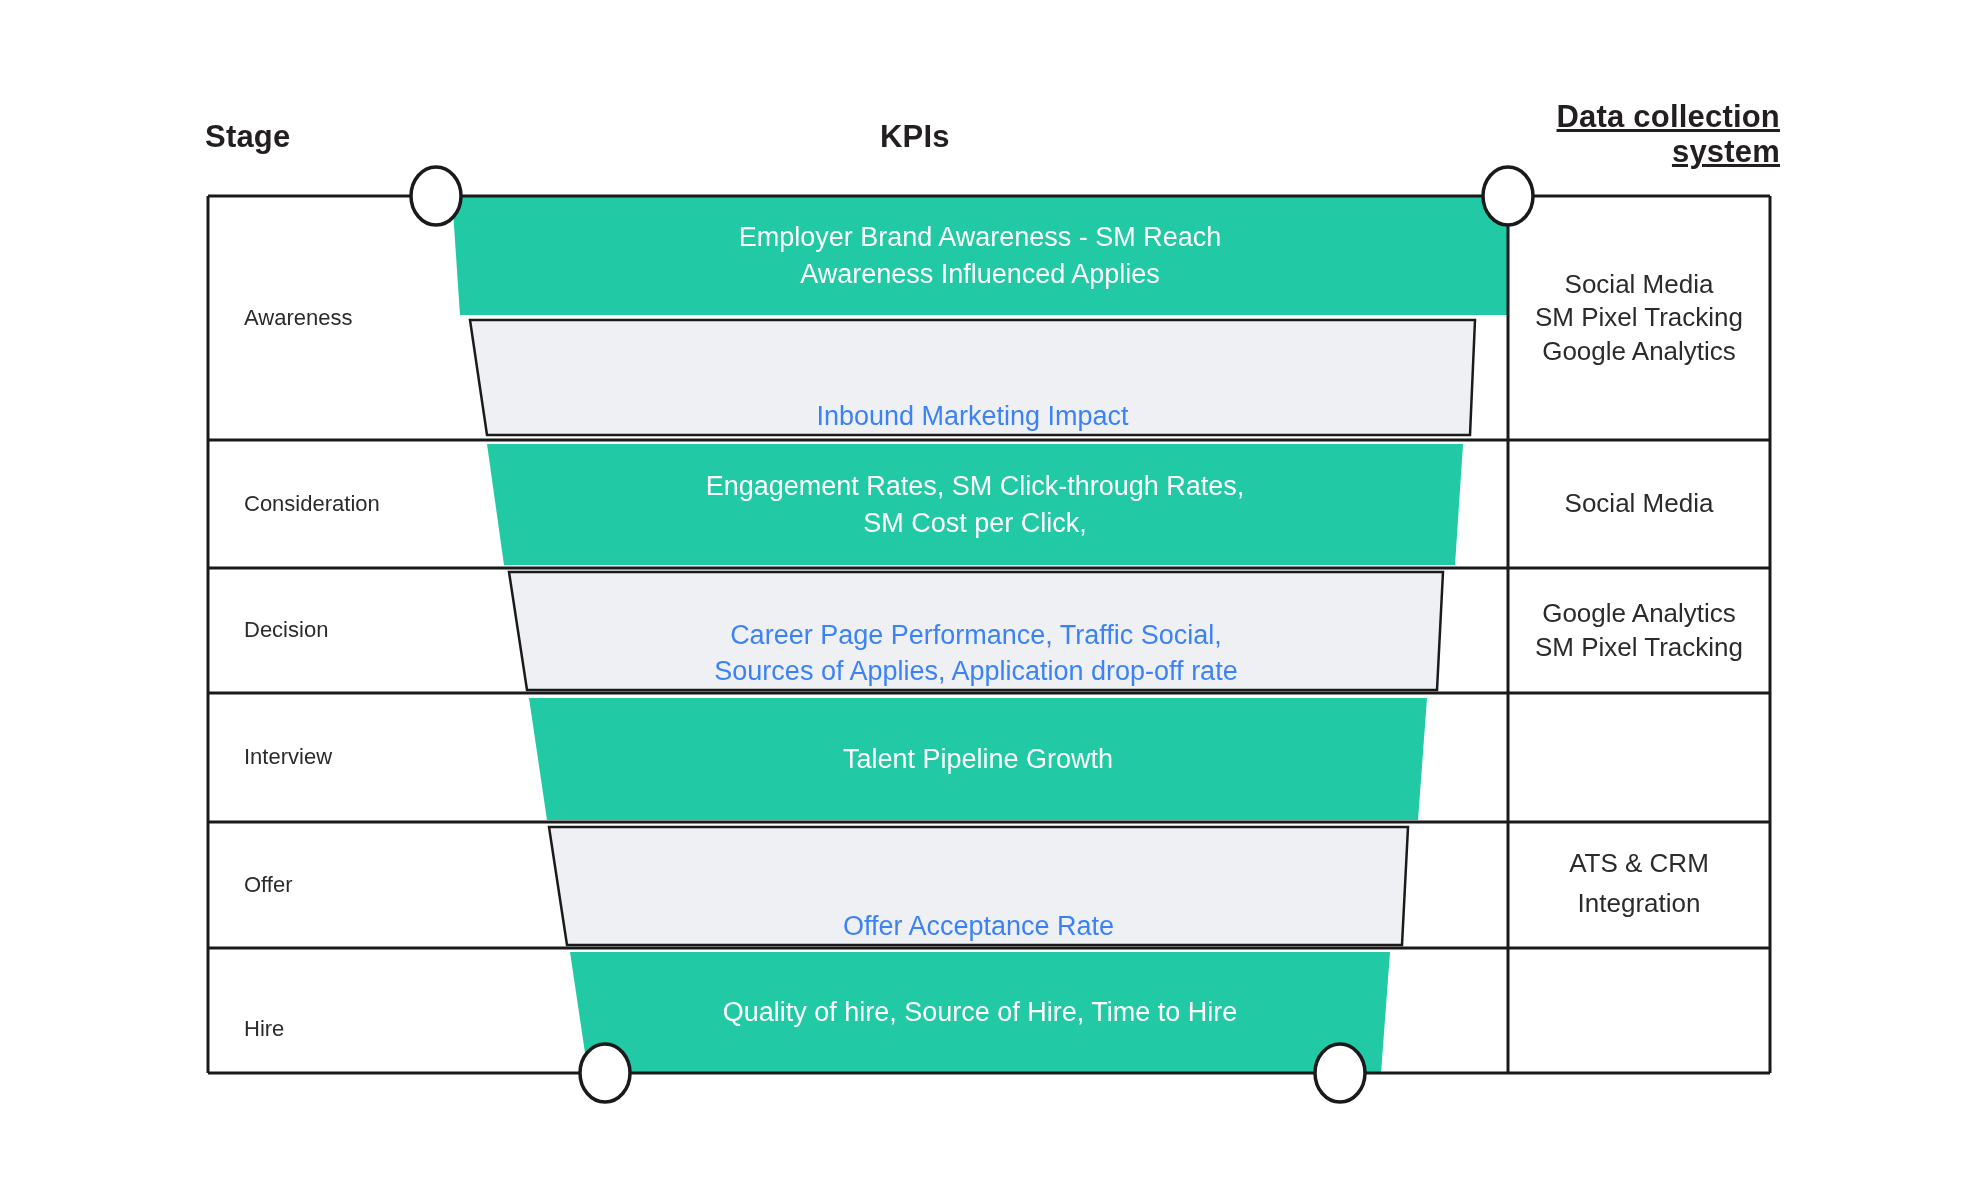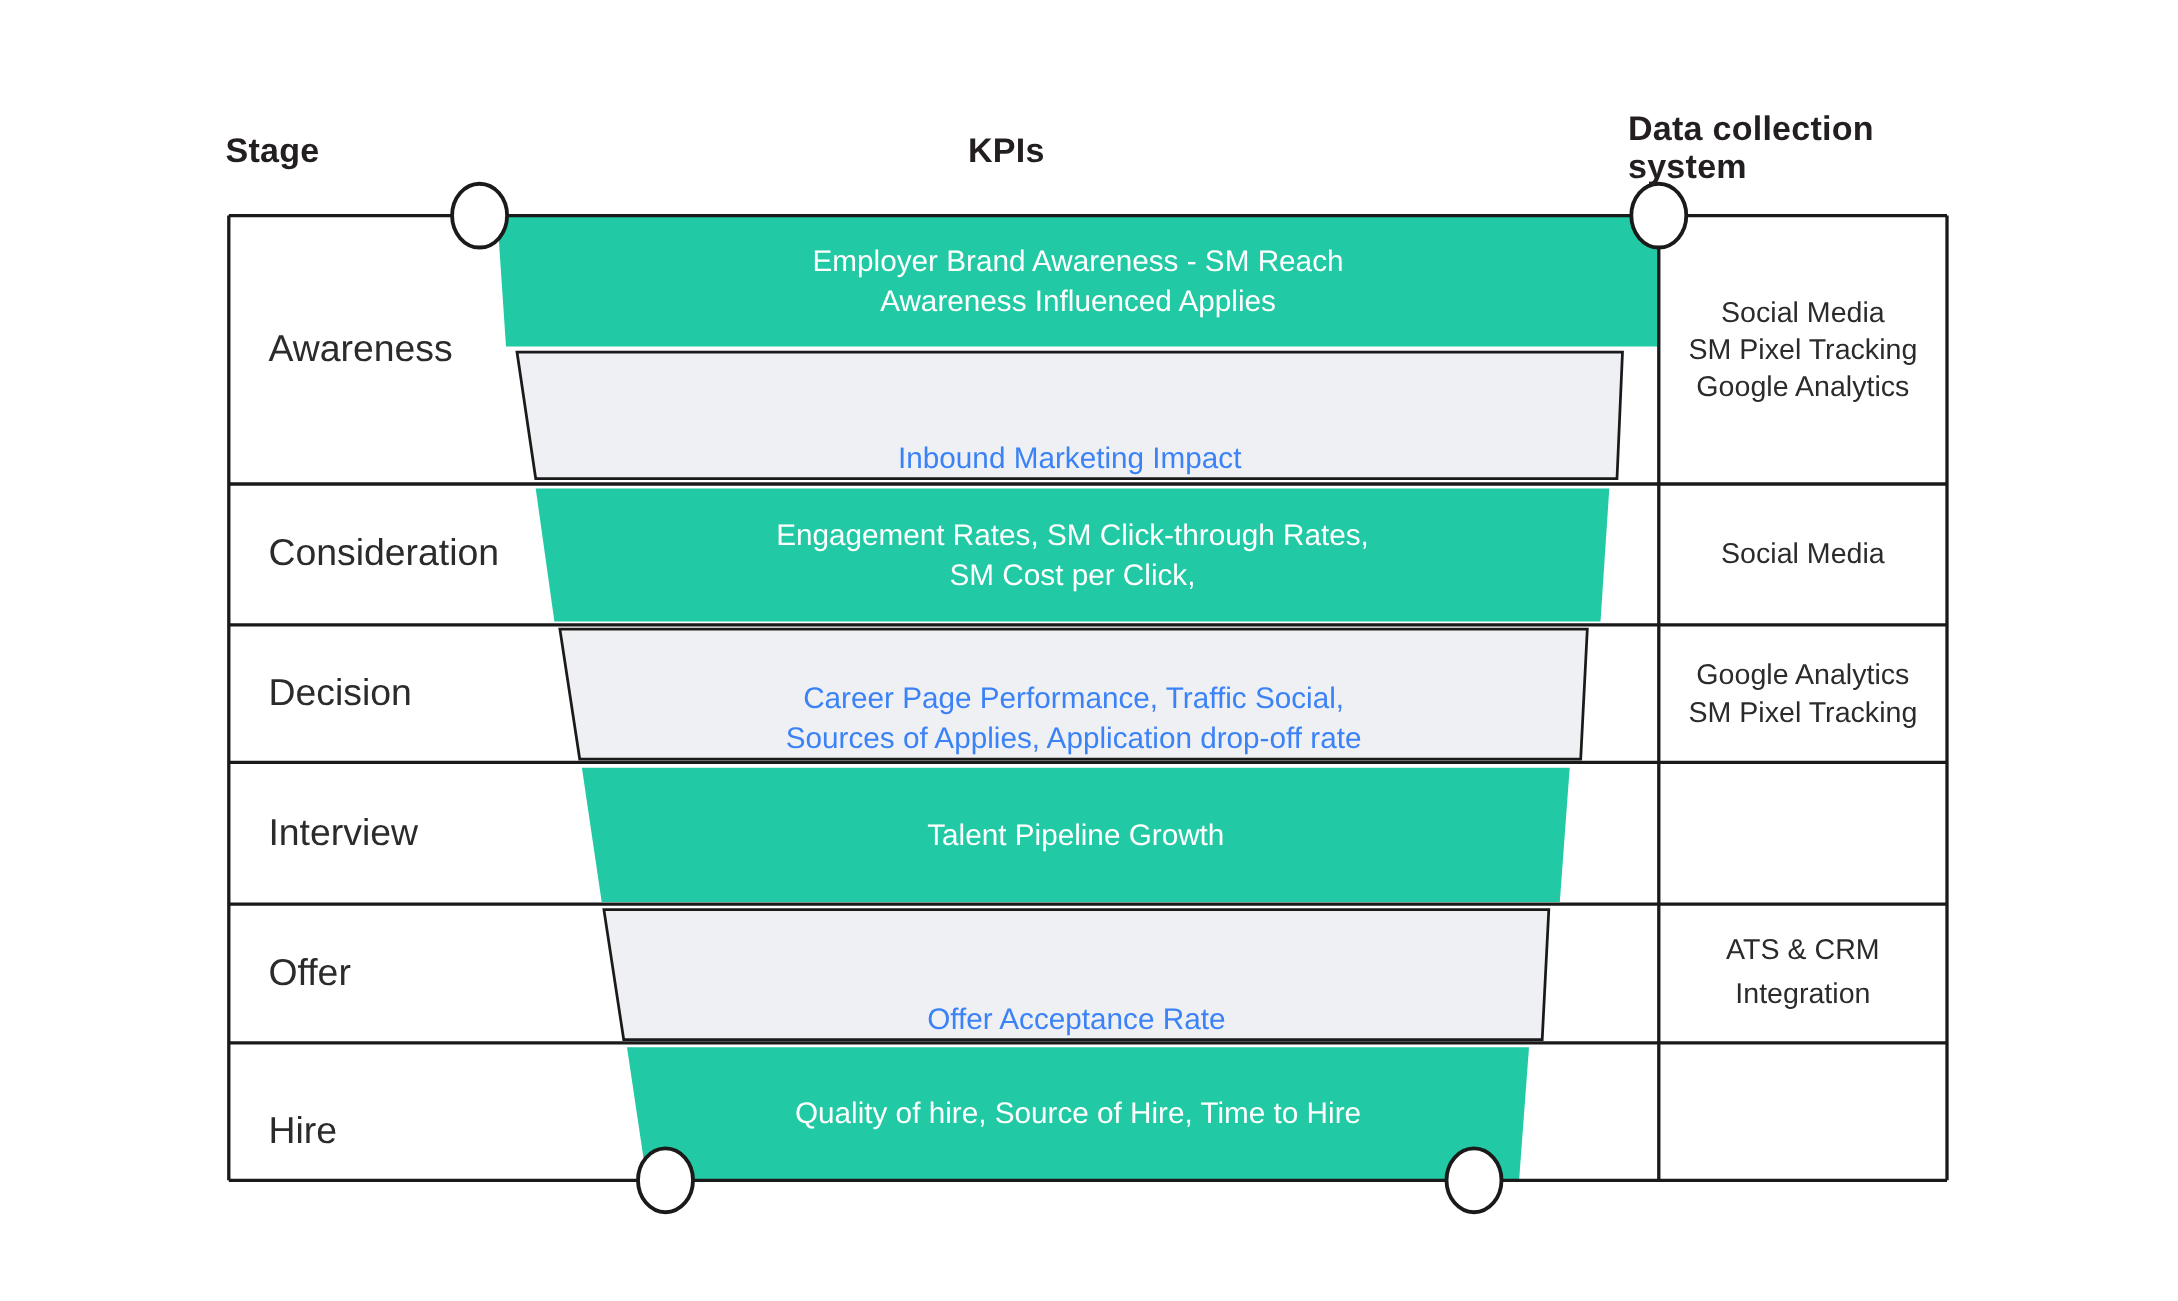--- a/index.html
+++ b/index.html
@@ -28,32 +28,32 @@
   .hdr {
     position: absolute;
     font-weight: bold;
     color: #231f20;
     font-size: 31px;
     letter-spacing: 0.2px;
     line-height: 1.12;
   }
   #hdr-stage { left: 205px; top: 120px; }
   #hdr-kpis  { left: 880px; top: 120px; width: 300px; text-align: left; }
-  #hdr-dcs   { left: 1480px; top: 100px; width: 300px; text-align: left; }
+  #hdr-dcs   { left: 1480px; top: 100px; width: 300px; text-align: right; text-decoration: underline; }
 
   .cell {
     position: absolute;
     display: flex;
     align-items: center;
     box-sizing: border-box;
     line-height: 1.28;
   }
   .stage-label {
     color: #2b2b2b;
-    font-size: 34px;
+    font-size: 22px;
     justify-content: flex-start;
     padding-left: 36px;
   }
   .dcs-label {
     color: #2b2b2b;
     font-size: 26px;
     justify-content: center;
     text-align: center;
     flex-direction: column;
   }

